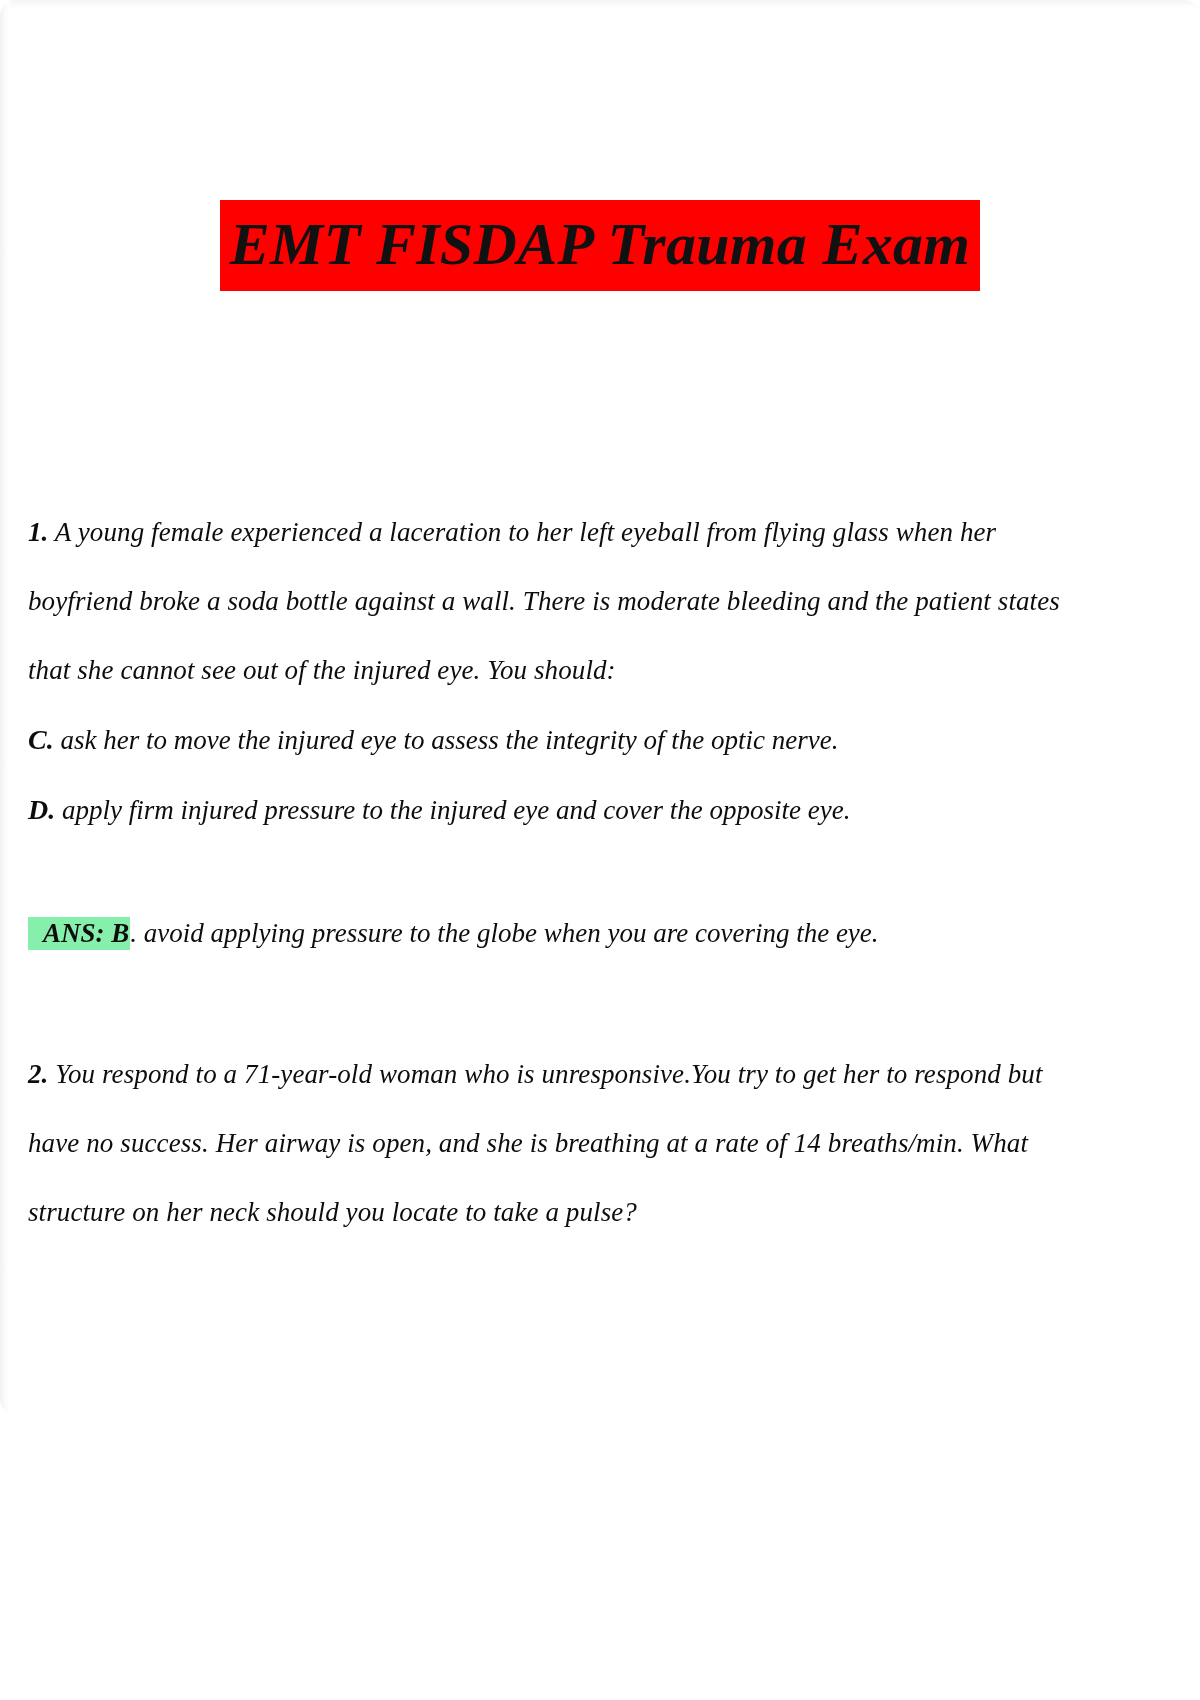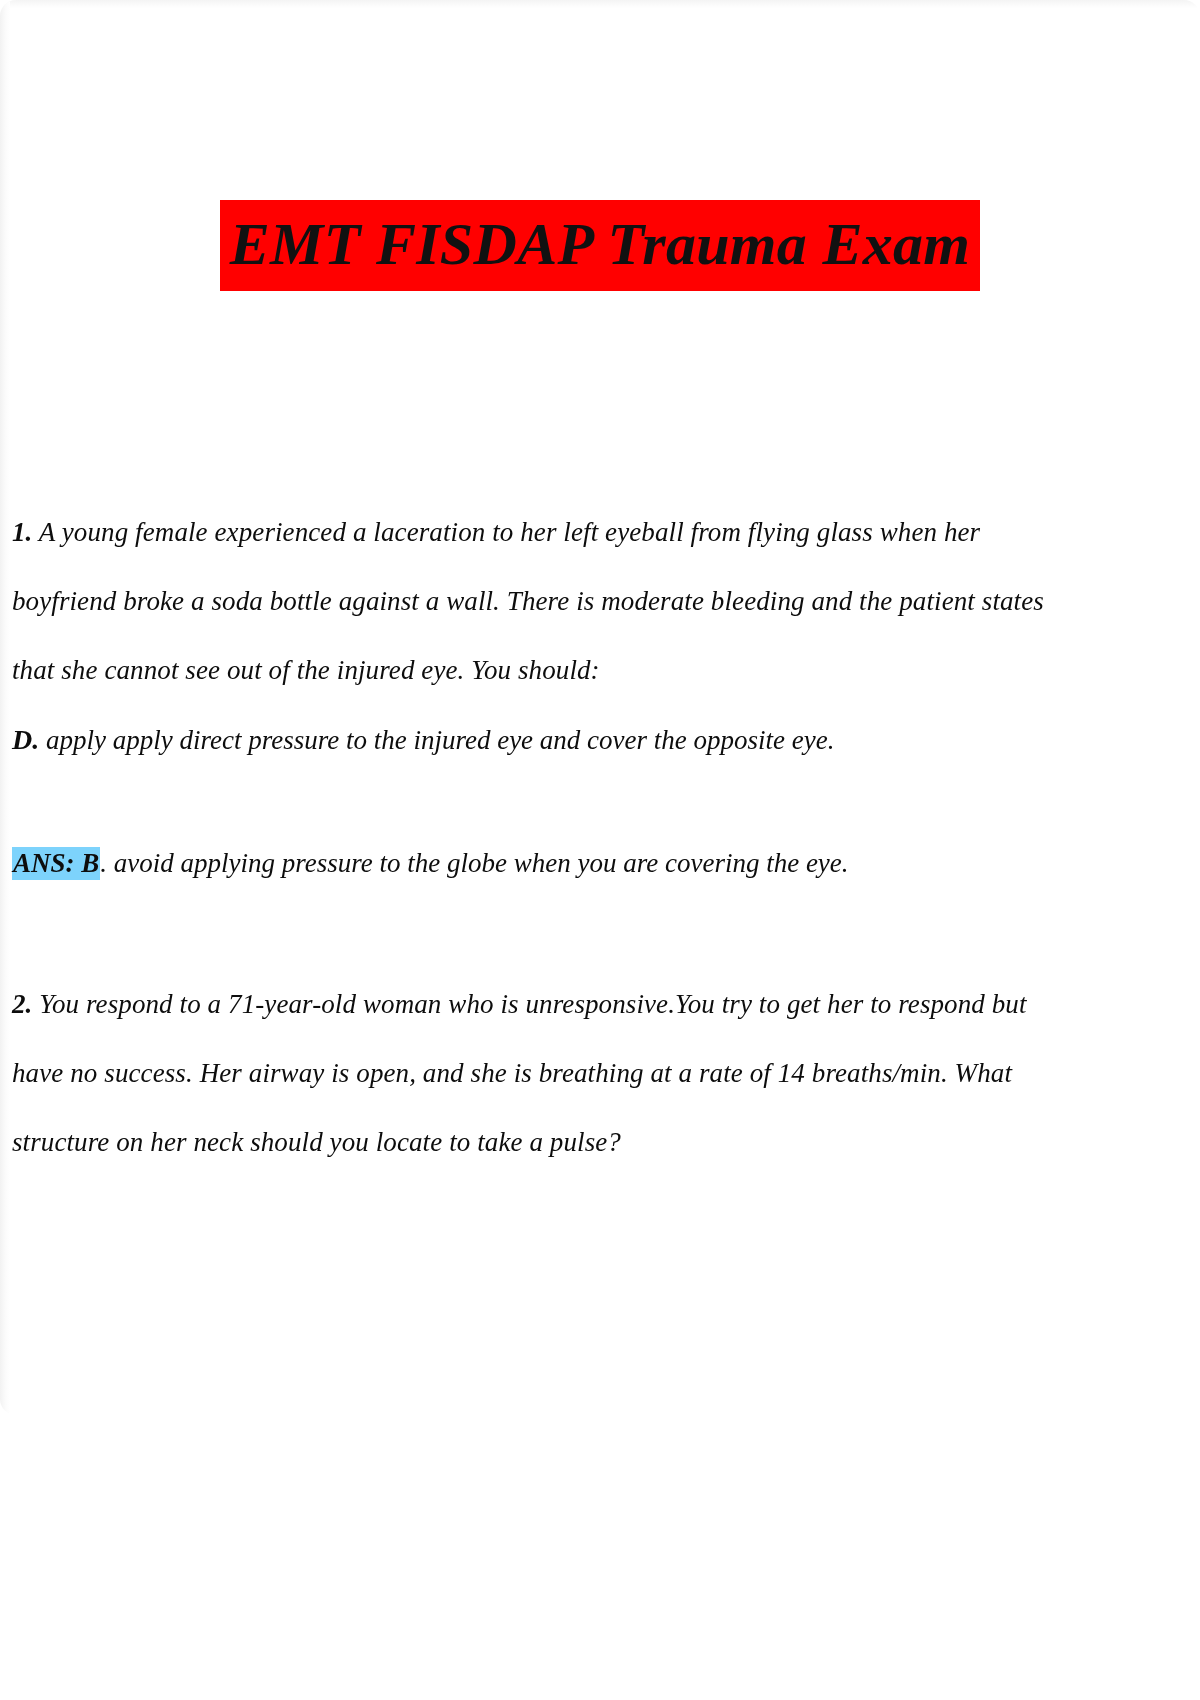--- a/index.html
+++ b/index.html
@@ -64,21 +64,21 @@
     color: #111111;
     background: #ff0000;
     padding: 2px 10px 4px 10px;
     letter-spacing: 0.3px;
     white-space: nowrap;
   }
 
   
   .content {
     position: absolute;
-    left: 12px;
+    left: 28px;
     top: 498px;
     width: 1044px;
   }
 
   .q-para {
     font-family: "Liberation Serif", "DejaVu Serif", serif;
     font-style: italic;
     font-size: 27px;
     line-height: 69px;
     color: #0d0d0d;
@@ -111,22 +111,22 @@
     font-style: italic;
     font-size: 27px;
     line-height: 69px;
     color: #0d0d0d;
     margin: 0;
     white-space: nowrap;
   }
   .ans-tag {
     font-weight: bold;
     font-style: italic;
-    background: #7dd3fc;
-    padding: 1px 1px 2px 1px;
+    background: #86efac;
+    padding: 1px 1px 2px 15px;
   }
   .spacer-md { height: 54px; }
   .spacer-lg { height: 72px; }
 
   
   .page-footer {
     position: absolute;
     left: 0;
     top: 1416px;
     width: 1200px;
@@ -161,22 +161,23 @@
     <span class="title-text">EMT FISDAP Trauma Exam</span>
   </div>
 
   <div class="content">
 
     <div>
       <p class="q-para"><span class="q-num">1.</span> <span>A young female experienced a laceration to her left eyeball from flying glass when her boyfriend broke a soda bottle against a wall. There is moderate bleeding and the patient states that she cannot see out of the injured eye. You should:</span></p>
 
 
 
+      <p class="option"><span class="opt-letter">C.</span> <span>ask her to move the injured eye to assess the integrity of the optic nerve.</span></p>
 
-      <p class="option"><span class="opt-letter">D.</span> <span>apply apply direct pressure to the injured eye and cover the opposite eye.</span></p>
+      <p class="option"><span class="opt-letter">D.</span> <span>apply firm injured pressure to the injured eye and cover the opposite eye.</span></p>
 
       <div class="spacer-md"></div>
 
       <p class="ans-line"><span class="ans-tag">ANS: B</span><span>. avoid applying pressure to the globe when you are covering the eye.</span></p>
     </div>
 
     <div class="spacer-lg"></div>
 
     <div>
       <p class="q-para"><span class="q-num">2.</span> <span>You respond to a 71-year-old woman who is unresponsive.You try to get her to respond but have no success. Her airway is open, and she is breathing at a rate of 14 breaths/min. What structure on her neck should you locate to take a pulse?</span></p>

